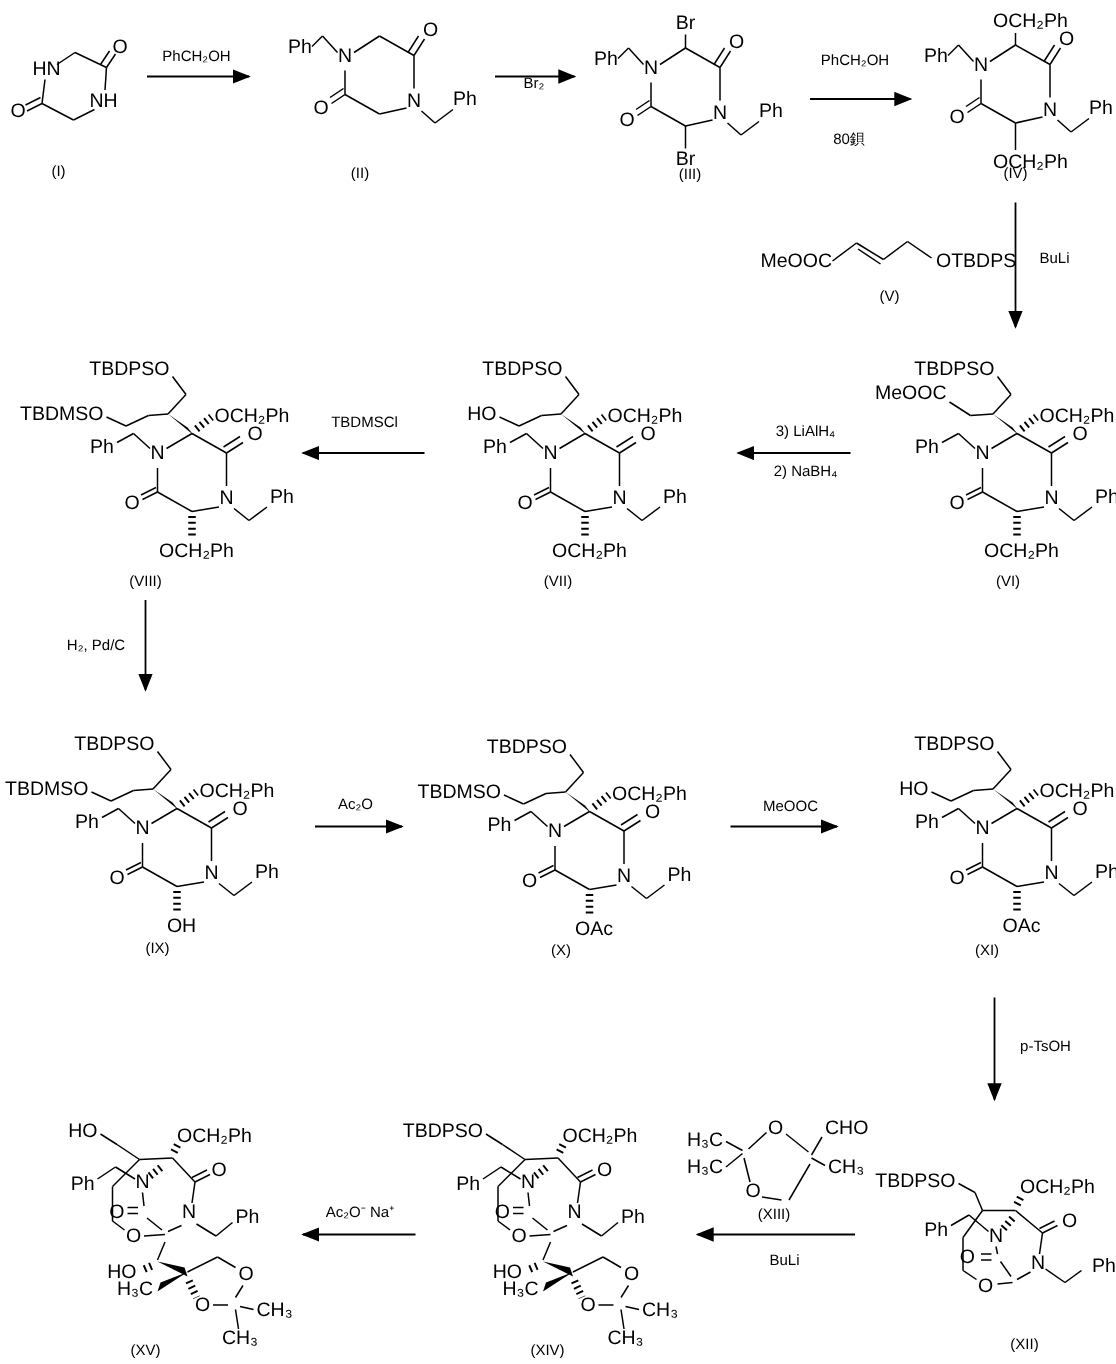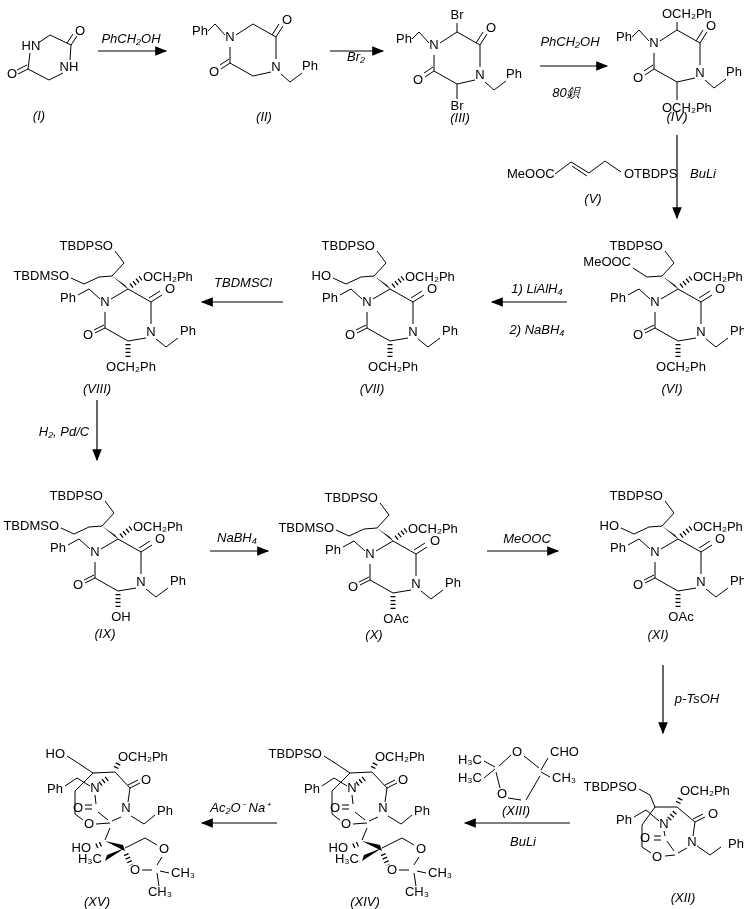--- a/index.html
+++ b/index.html
@@ -4,21 +4,21 @@
 <style>
   html,body{margin:0;padding:0;background:#fff;}
   #scheme{position:relative;width:744px;height:909px;background:#ffffff;overflow:hidden;
           font-family:"Liberation Sans",sans-serif;color:#000;}
   svg{position:absolute;overflow:visible;}
   svg text{font-family:"Liberation Sans",sans-serif;font-size:13px;fill:#000;}
   .bond{stroke:#000;stroke-width:1;fill:none;}
   .hash{stroke:#000;stroke-width:5;stroke-dasharray:1.3 2.6;fill:none;}
   .wedge{fill:#000;stroke:none;}
   .arrowline{stroke:#000;stroke-width:1.2;fill:none;}
-  .lbl,.rg{position:absolute;transform:translate(-50%,-50%);font-size:13px;white-space:nowrap;font-style:italic;}
+  .lbl,.rg{position:absolute;transform:translate(-50%,-50%);font-size:10px;white-space:nowrap;}
 </style>
 </head>
 <body>
 
 <div id="scheme">
 
   <svg width="744" height="909" style="left:0;top:0">
     <defs>
       <marker id="ah" markerWidth="11" markerHeight="9" refX="9" refY="4" orient="auto">
         <path d="M0,0 L10,4 L0,8 z" fill="#000"></path>
@@ -499,43 +499,43 @@
     <line class="bond" x1="117" y1="113" x2="137" y2="103"></line>
     <line class="bond" x1="137" y1="103" x2="149" y2="110"></line>
     <line class="bond" x1="154" y1="122" x2="149" y2="130"></line>
     <line class="bond" x1="144" y1="135" x2="134" y2="135"></line>
     <line class="hash" x1="118" y1="119" x2="123" y2="130"></line>
     <line class="bond" x1="152" y1="136" x2="161" y2="138"></line>
     <line class="bond" x1="149" y1="138" x2="151" y2="151"></line>
   </svg>
 
   <div class="lbl" style="left:39px;top:115px">(I)</div>
-  <div class="lbl" style="left:264px;top:116px">(II)</div>
+  <div class="lbl" style="left:240px;top:116px">(II)</div>
   <div class="lbl" style="left:460px;top:117px">(III)</div>
   <div class="lbl" style="left:677px;top:116px">(IV)</div>
   <div class="lbl" style="left:593px;top:198px">(V)</div>
   <div class="lbl" style="left:672px;top:388px">(VI)</div>
   <div class="lbl" style="left:372px;top:388px">(VII)</div>
   <div class="lbl" style="left:97px;top:388px">(VIII)</div>
   <div class="lbl" style="left:105px;top:633px">(IX)</div>
   <div class="lbl" style="left:374px;top:634px">(X)</div>
   <div class="lbl" style="left:658px;top:634px">(XI)</div>
   <div class="lbl" style="left:683px;top:897px">(XII)</div>
   <div class="lbl" style="left:516px;top:810px">(XIII)</div>
   <div class="lbl" style="left:365px;top:901px">(XIV)</div>
   <div class="lbl" style="left:97px;top:901px">(XV)</div>
 
   <div class="rg" style="left:131px;top:38px">PhCH₂OH</div>
   <div class="rg" style="left:356px;top:56px">Br₂</div>
   <div class="rg" style="left:570px;top:41px">PhCH₂OH</div>
   <div class="rg" style="left:566px;top:93px">80鋇</div>
   <div class="rg" style="left:703px;top:173px">BuLi</div>
-  <div class="rg" style="left:537px;top:288px">1) LiAlH₄</div>
-  <div class="rg" style="left:537px;top:329px">2) NaBH₄</div>
+  <div class="rg" style="left:537px;top:288px">3) LiAlH₄</div>
+  <div class="rg" style="left:537px;top:315px">2) NaBH₄</div>
   <div class="rg" style="left:243px;top:282px">TBDMSCl</div>
   <div class="rg" style="left:64px;top:431px">H₂, Pd/C</div>
-  <div class="rg" style="left:237px;top:537px">NaBH₄</div>
+  <div class="rg" style="left:237px;top:537px">Ac₂O</div>
   <div class="rg" style="left:527px;top:538px">MeOOC</div>
   <div class="rg" style="left:697px;top:698px">p-TsOH</div>
   <div class="rg" style="left:523px;top:841px">BuLi</div>
   <div class="rg" style="left:240px;top:807px">Ac₂O⁻ Na⁺</div>
 
 </div>
 
 </body></html>

